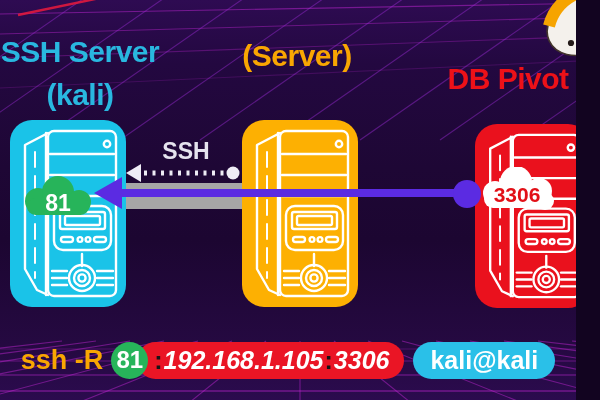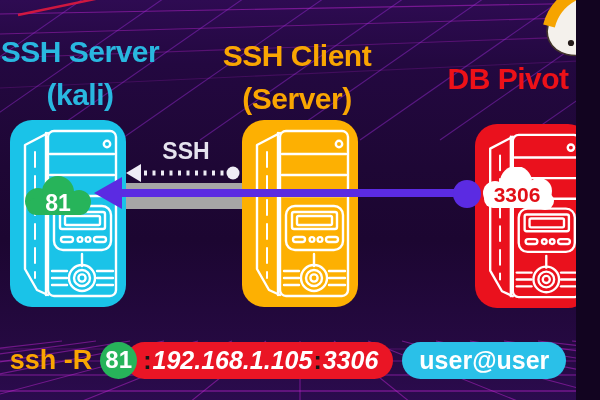--- a/index.html
+++ b/index.html
@@ -90,21 +90,20 @@
       <line x1="96" y1="341" x2="-360" y2="402"></line>
       <line x1="62" y1="341" x2="-470" y2="402"></line>
     </g>
   </svg>
 
   <div class="node-title" id="title-kali">
     <div>SSH Server</div>
     <div>(kali)</div>
   </div>
   <div class="node-title" id="title-pivot">
-    <div>SSH Client</div>
     <div>(Server)</div>
   </div>
   <div class="node-title" id="title-db">
     <div>DB Pivot</div>
   </div>
 
   <div class="gray-pipe"></div>
 
   <div class="ssh-label">SSH</div>
   <svg class="dotted-arrow" viewBox="0 0 116 20">
@@ -242,16 +241,16 @@
 
   <div class="cmd-bar">
     <span class="cmd-prefix">ssh -R</span>
     <span class="cmd-port-badge">81</span>
     <span class="cmd-host-pill">
       <span class="dark">:</span>
       <span class="lite">192.168.1.105</span>
       <span class="dark">:</span>
       <span class="lite">3306</span>
     </span>
-    <span class="cmd-login-pill">user@user</span>
+    <span class="cmd-login-pill">kali@kali</span>
   </div>
 
 </div>
 
 </body></html>

